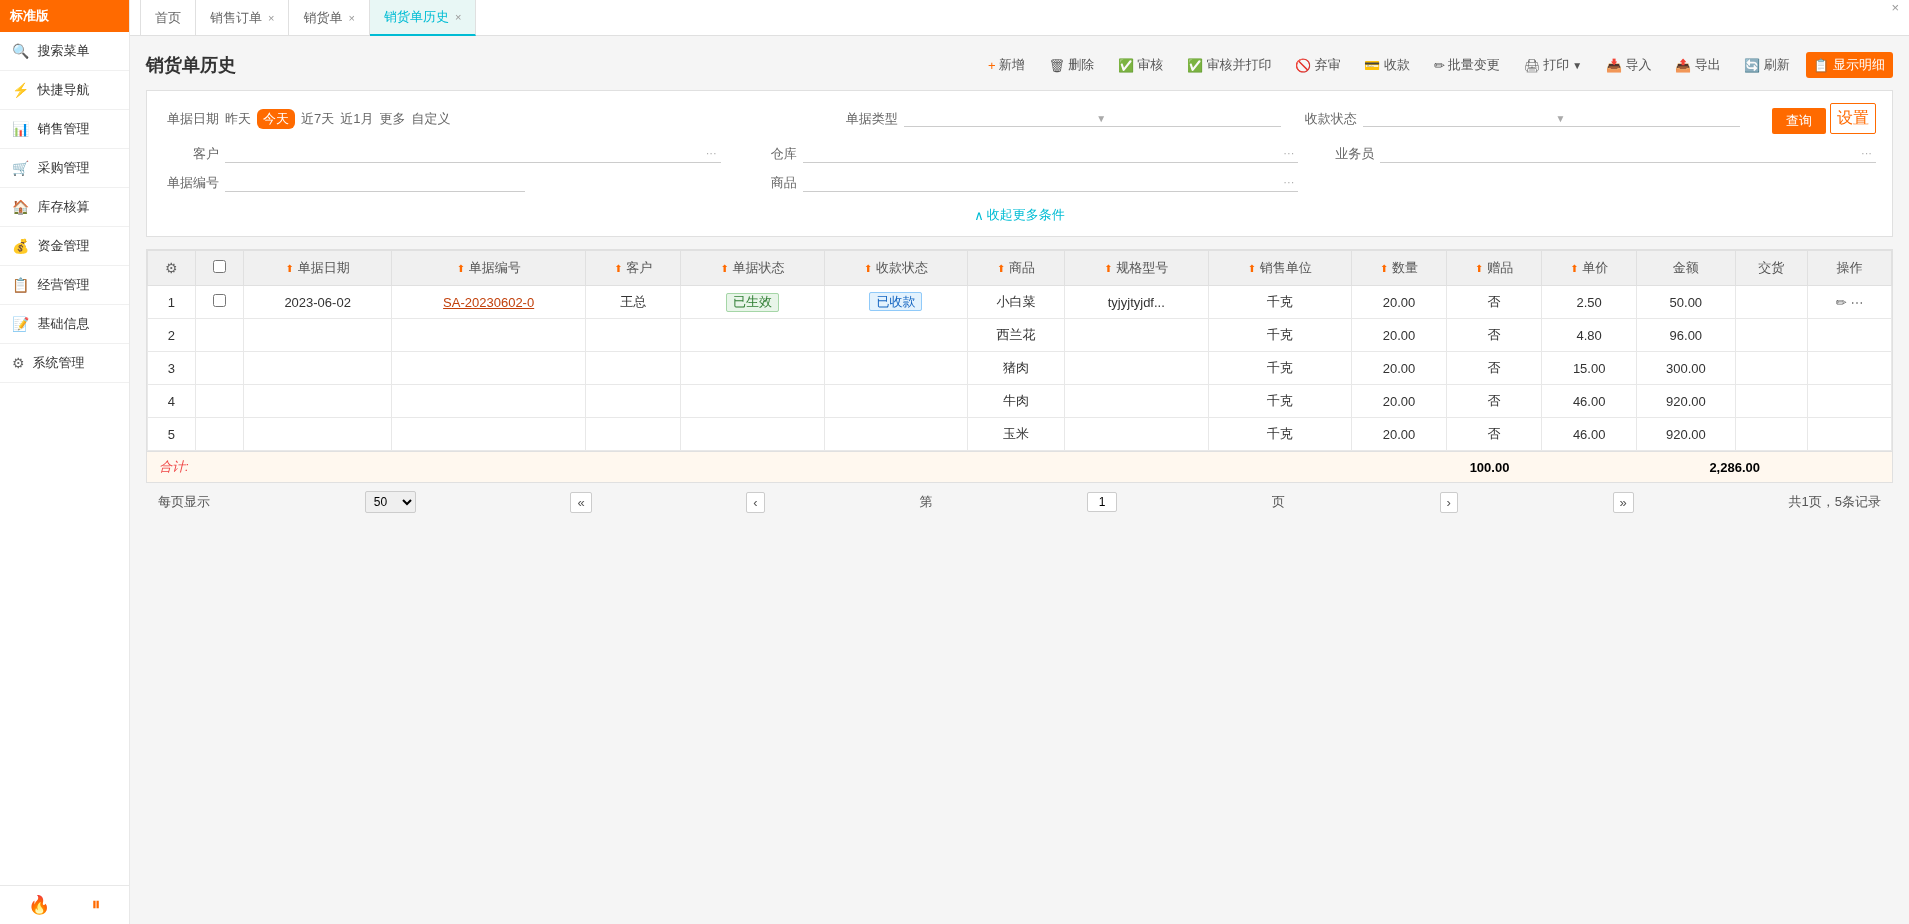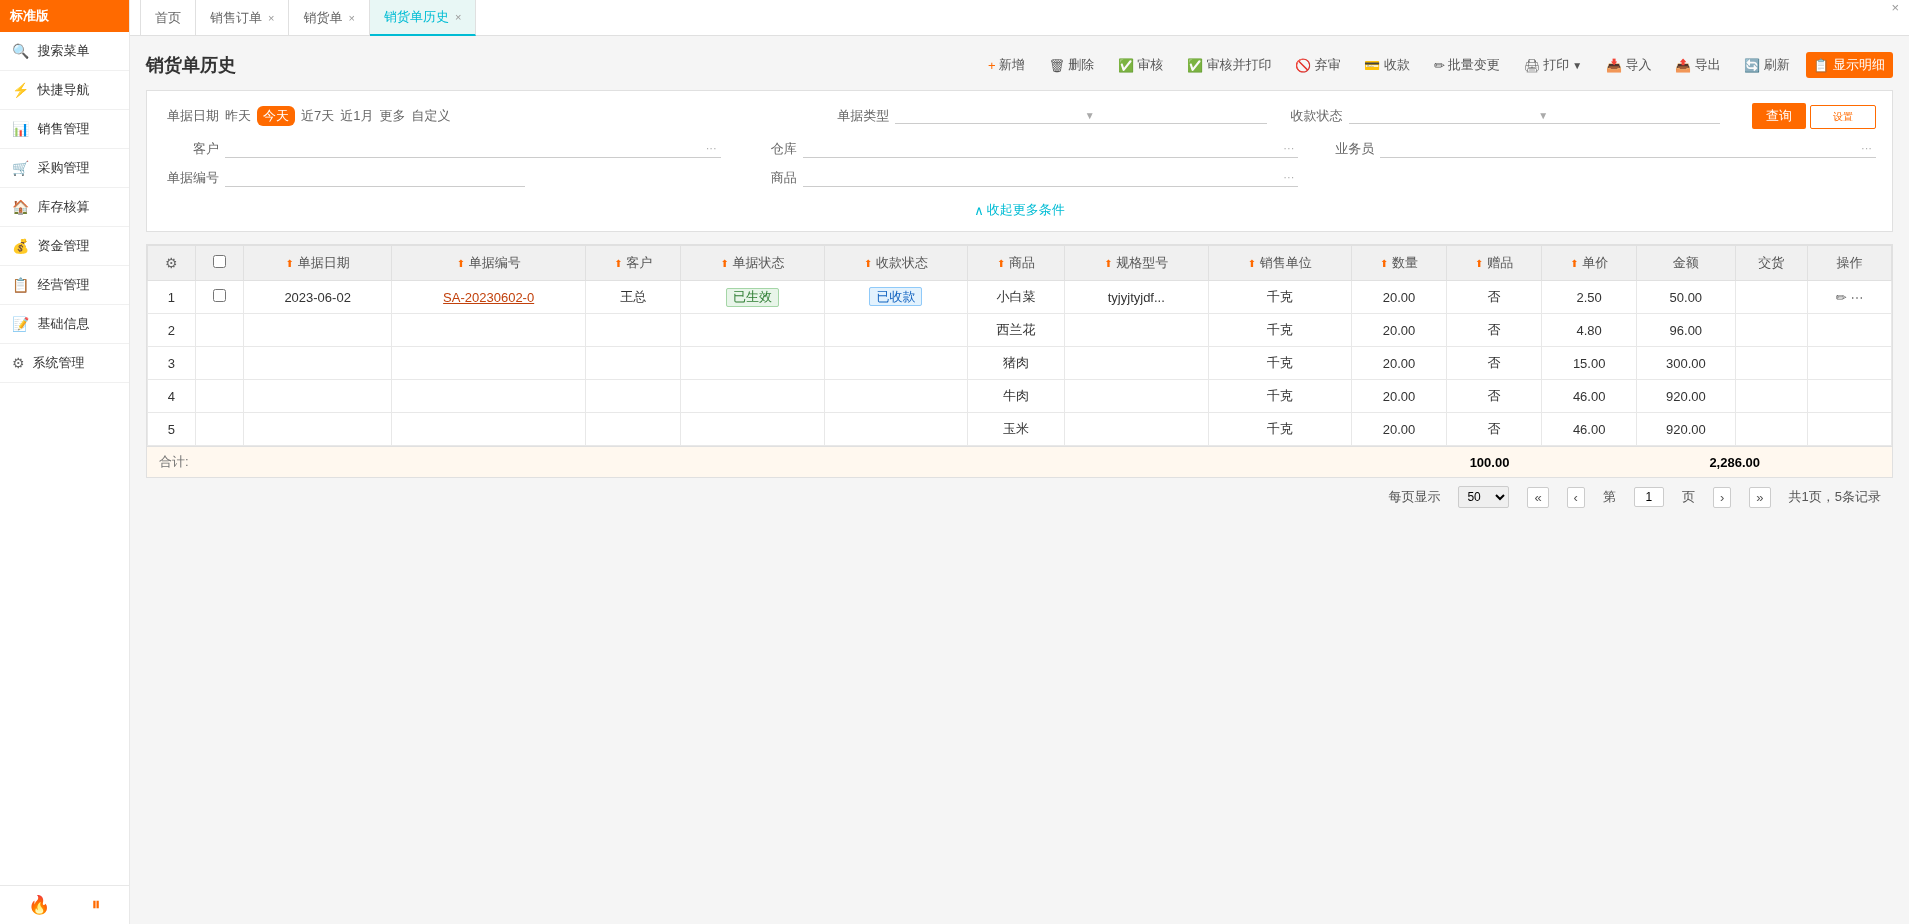--- a/index.html
+++ b/index.html
@@ -269,29 +269,29 @@
 
     
     .table-footer {
       display: flex;
       align-items: center;
       background: #fff8ef;
       border: 1px solid #e0e0e0;
       border-top: none;
       padding: 6px 12px;
     }
-    .total-label { color: #737373; margin-right: 20px; }
+    .total-label { color: #ef4444; margin-right: 20px; font-style: italic; }
     .total-qty { margin-left: auto; margin-right: 200px; font-weight: bold; }
     .total-amount { font-weight: bold; margin-right: 120px; }
 
     
     .pagination {
       display: flex;
       align-items: center;
-      justify-content: flex-end;
+      justify-content: space-between;
       padding: 8px 12px;
       gap: 18px;
       font-size: 12px;
       color: #555;
     }
     .pagination select {
       border: 1px solid #ccc;
       padding: 2px 4px;
       border-radius: 2px;
       font-size: 12px;
@@ -310,24 +310,24 @@
       text-align: center;
       padding: 2px 4px;
       border-radius: 2px;
       font-size: 12px;
     }
 
     .settings-btn {
       background: #fff;
       border: 1px solid #ff6a00;
       color: #ff6a00;
-      padding: 4px 22px;
+      padding: 4px 6px;
       cursor: pointer;
       border-radius: 2px;
-      font-size: 10px;
+      font-size: 16px;
     }
     .query-btn {
       background: #ff6a00;
       border: none;
       color: #fff;
       padding: 4px 14px;
       cursor: pointer;
       border-radius: 2px;
       font-size: 13px;
     }

